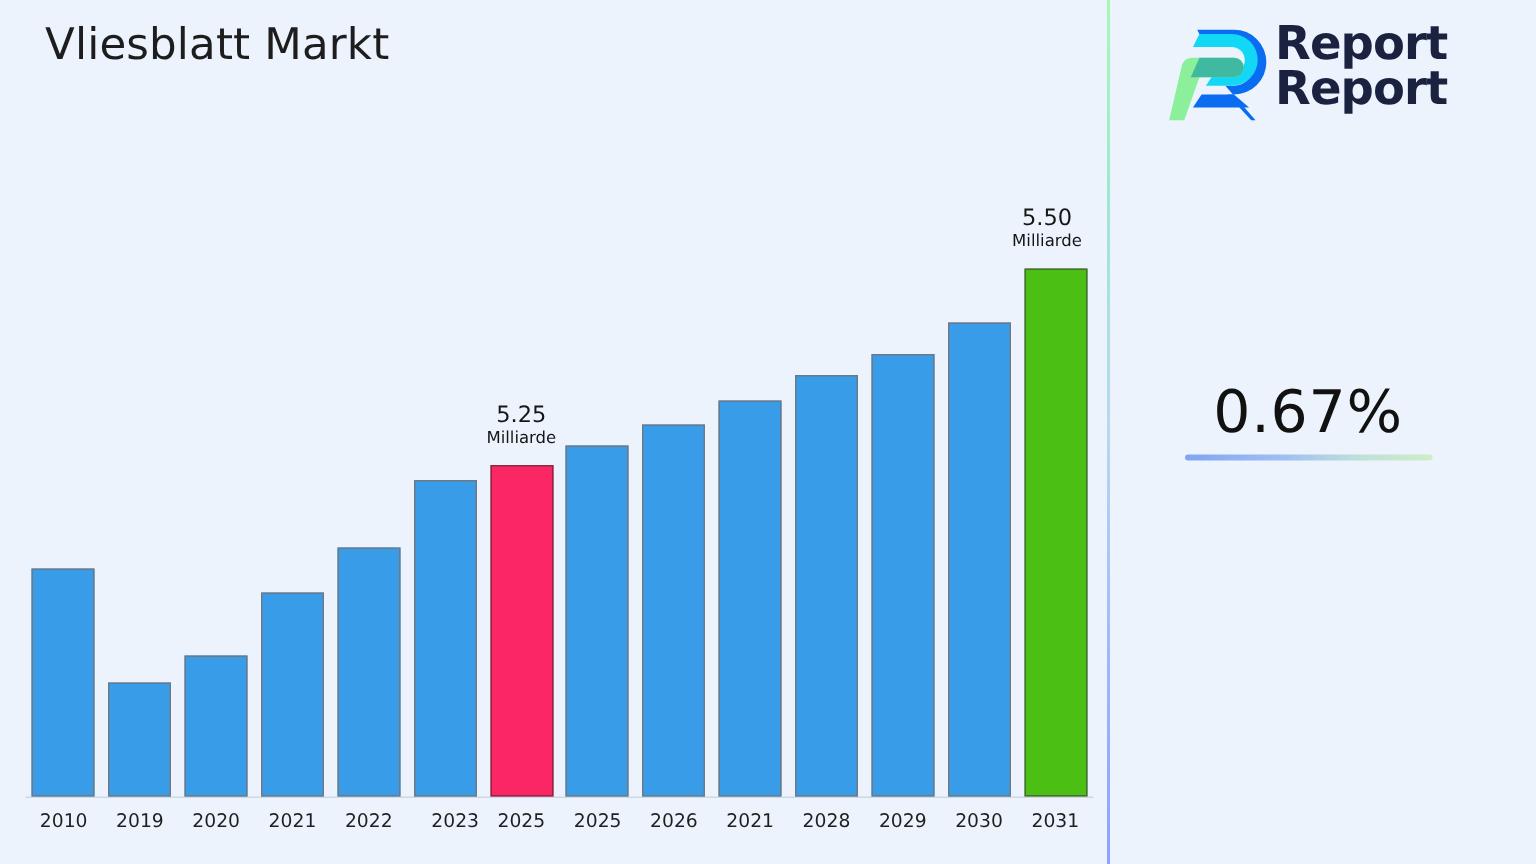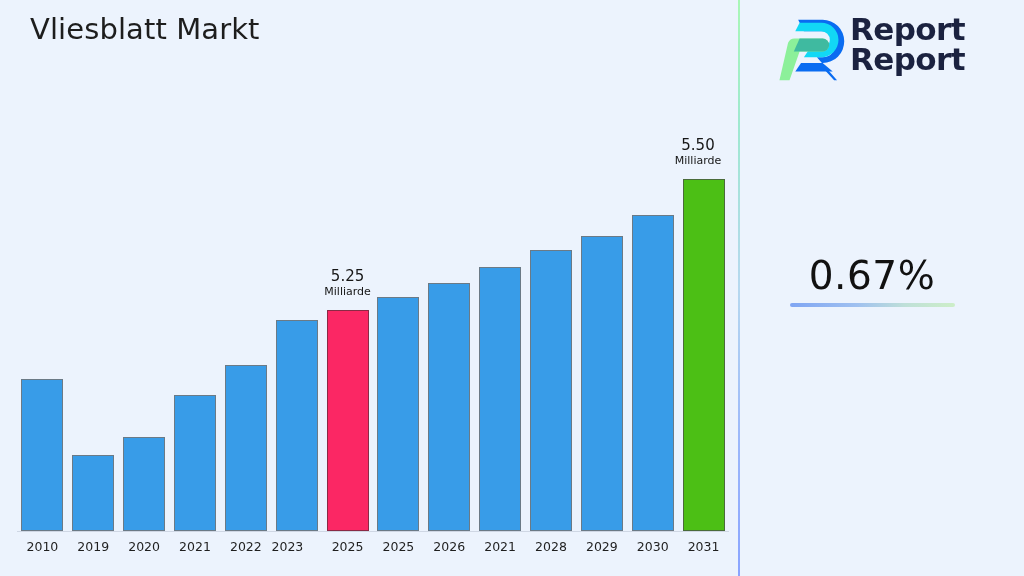--- a/index.html
+++ b/index.html
@@ -167,21 +167,21 @@
         <div class="tick" style="left: 17px; width: 50.8571px;">2010</div>
         <div class="bar blue" title="2019: 3.5" style="left: 72px; width: 42px; height: 76px;"></div>
         <div class="tick" style="left: 67.8571px; width: 50.8571px;">2019</div>
         <div class="bar blue" title="2020: 3.7" style="left: 123px; width: 42px; height: 94px;"></div>
         <div class="tick" style="left: 118.714px; width: 50.8571px;">2020</div>
         <div class="bar blue" title="2021: 4" style="left: 174px; width: 42px; height: 136px;"></div>
         <div class="tick" style="left: 169.571px; width: 50.8571px;">2021</div>
         <div class="bar blue" title="2022: 4.28" style="left: 225px; width: 42px; height: 166px;"></div>
         <div class="tick" style="left: 220.429px; width: 50.8571px;">2022</div>
         <div class="bar blue" title="2023: 4.73" style="left: 276px; width: 42px; height: 211px;"></div>
-        <div class="tick" style="left: 262px; width: 50.8571px;">2023</div>
+        <div class="tick" style="left: 278px; width: 50.8571px;">2023</div>
         <div class="bar pink" title="2024: 5.25" style="left: 327px; width: 42px; height: 221px;"></div>
         <div class="tick" style="left: 322.143px; width: 50.8571px;">2025</div>
         <div class="bar-value" style="left: 297.571px; width: 100px; top: 268px;">
           <span class="num">5.25</span>
           <span class="unit">Milliarde</span>
         </div>
         <div class="bar blue" title="2025: 5.37" style="left: 377px; width: 42px; height: 234px;"></div>
         <div class="tick" style="left: 373px; width: 50.8571px;">2025</div>
         <div class="bar blue" title="2026: 5.48" style="left: 428px; width: 42px; height: 248px;"></div>
         <div class="tick" style="left: 423.857px; width: 50.8571px;">2026</div>

